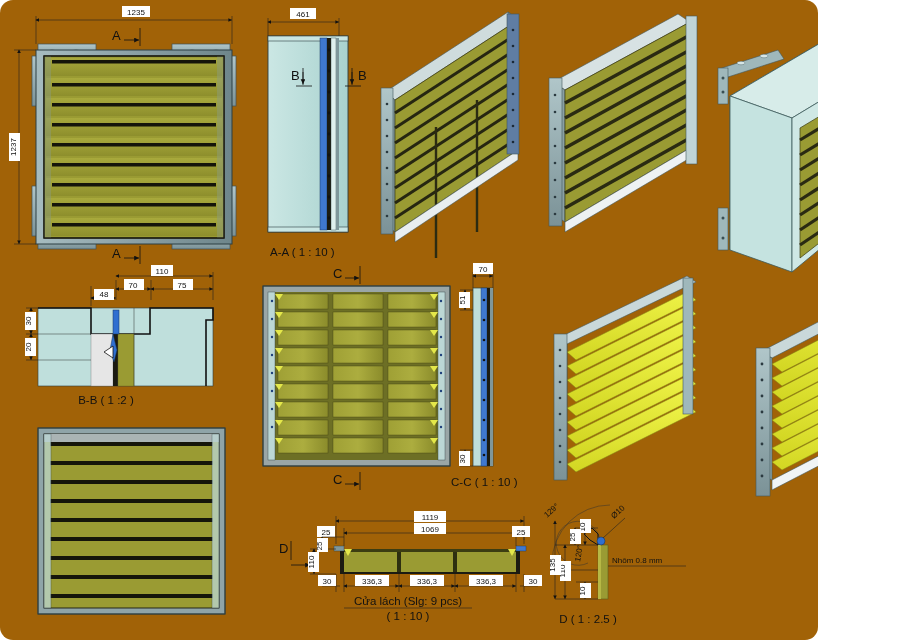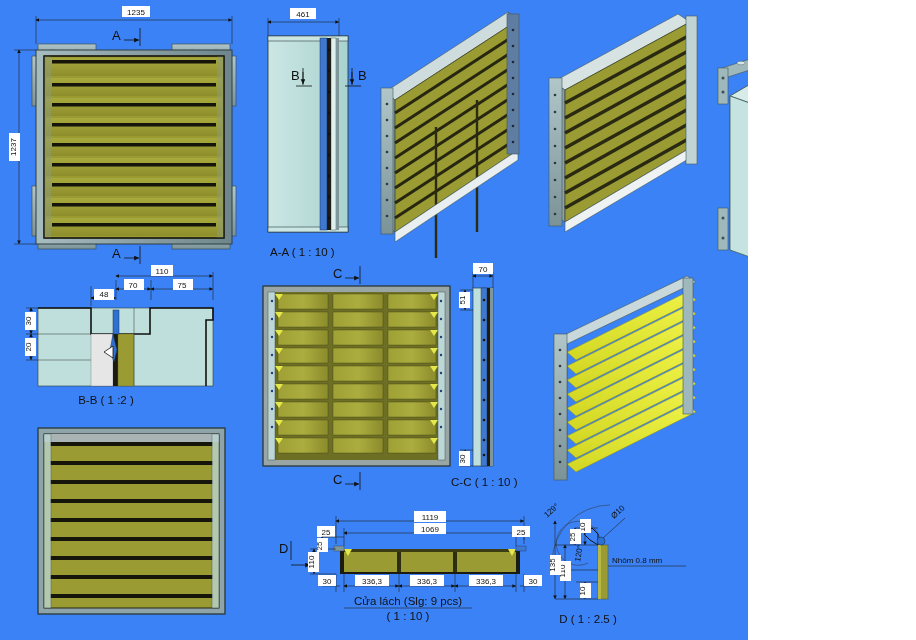--- a/index.html
+++ b/index.html
@@ -3,24 +3,25 @@
 <meta charset="utf-8">
 <style>
   * { box-sizing: border-box; }
   html, body {
     margin: 0; padding: 0;
     background: #ffffff;
     font-family: "Liberation Sans", sans-serif;
   }
   #sheet {
     position: relative;
-    width: 748px;
+    width: 818px;
     height: 640px;
-    background: #3b82f6;
+    background: #a16207;
     overflow: hidden;
+    border-radius: 13px;
   }
   svg { display: block; }
   .dimtxt { font-family: "Liberation Sans", sans-serif; font-size: 8px; fill: #111; }
   .lbl    { font-family: "Liberation Sans", sans-serif; font-size: 11.5px; fill: #111; }
   .biglbl { font-family: "Liberation Sans", sans-serif; font-size: 13px;   fill: #111; }
   .secln  { stroke: #111; stroke-width: 0.8; fill: none; }
   .dimln  { stroke: #222; stroke-width: 0.6; fill: none; }
   .thin   { stroke: #333; stroke-width: 0.5; fill: none; }
 </style>
 </head>

